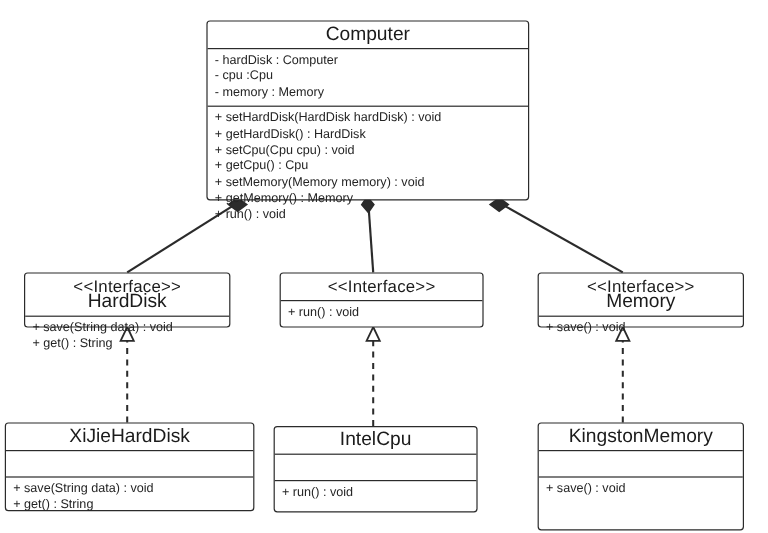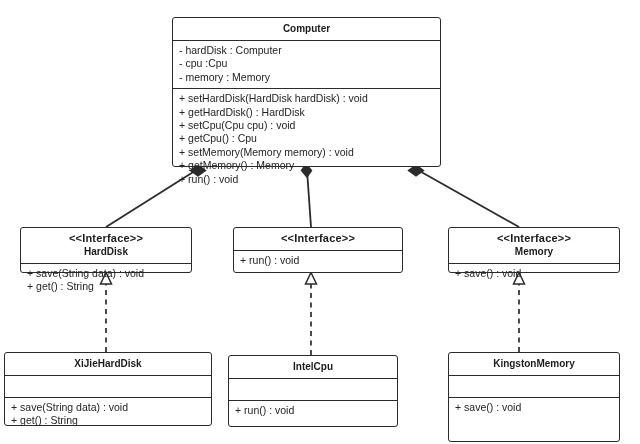--- a/index.html
+++ b/index.html
@@ -41,29 +41,29 @@
   .head {
     text-align: center;
     font-weight: bold;
     font-size: 11.5px;
     color: #1b1b1b;
     padding: 4px 4px 5px 4px;
     line-height: 13px;
   }
   .stereotype {
     display: block;
-    font-weight: bold;
-    font-size: 11px;
+    font-weight: normal;
+    font-size: 14px;
     letter-spacing: 0.2px;
     color: #1b1b1b;
   }
   .typename {
     display: block;
-    font-weight: bold;
-    font-size: 10px;
+    font-weight: normal;
+    font-size: 16px;
     color: #1b1b1b;
   }
   .members {
     padding: 3px 5px 4px 6px;
   }
   .member {
     font-size: 10.5px;
     line-height: 13.4px;
     color: #242424;
     white-space: nowrap;

